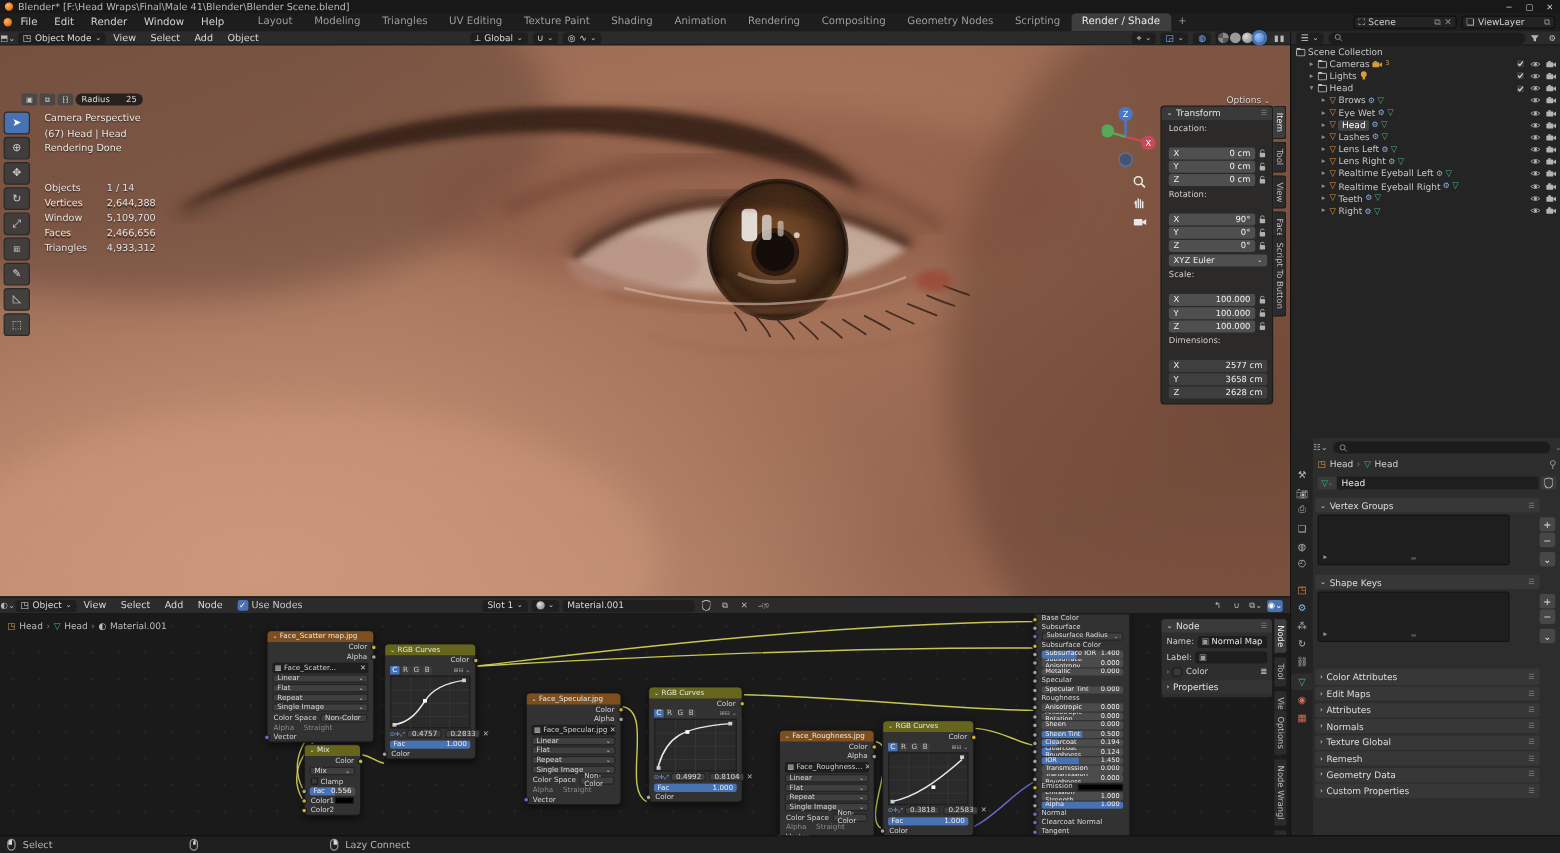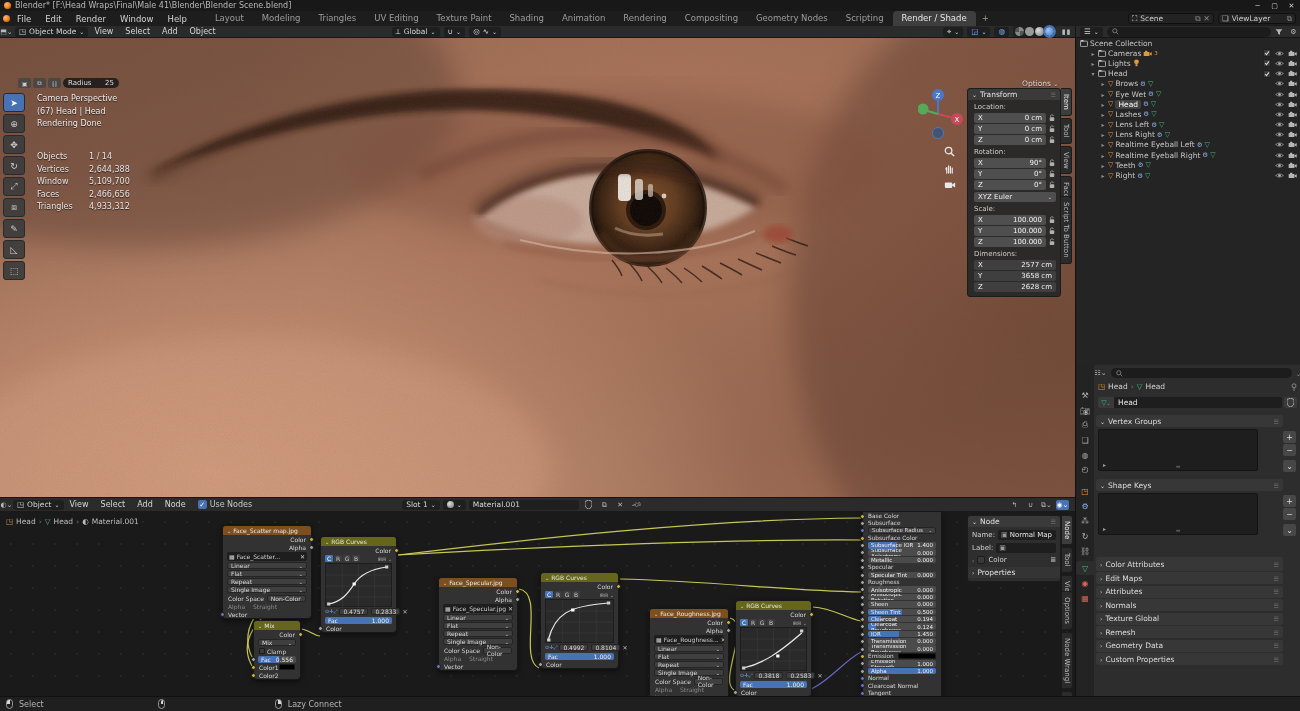--- a/index.html
+++ b/index.html
@@ -45,21 +45,21 @@
   #toolsettings{left:18px;top:40px;display:flex;gap:2px;align-items:center;}
   .fofbtn{width:13px;height:10px;background:rgba(70,70,70,.9);border-radius:2px;color:#ccc;font-size:6px;display:flex;align-items:center;justify-content:center;}
   #radius{width:56px;height:10px;background:rgba(25,25,25,.85);border-radius:5px;display:flex;align-items:center;justify-content:space-between;padding:0 5px;font-size:7px;color:#ddd;}
   #optionsbtn{left:1022px;top:41px;font-size:7.5px;color:#d8d8d8;text-shadow:0 1px 1px rgba(0,0,0,.6);}
   
   #gizmo{left:918px;top:48px;width:46px;height:56px;}
   #navicons{left:944px;top:108px;display:flex;flex-direction:column;gap:6px;color:#e8e8e8;}
   
   #npanel{left:967px;top:50px;width:94px;background:rgba(41,41,41,.96);border:1px solid #1c1c1c;border-radius:3px;padding-bottom:4px;}
   #npanel .phead{height:11px;background:#3a3a3a;border-radius:3px 3px 0 0;display:flex;align-items:center;font-size:7.5px;color:#e2e2e2;padding:0 4px;gap:3px;}
-  .sublabel{font-size:7px;color:#cdcdcd;padding:3px 0 1px 6px;}
+  .sublabel{font-size:7px;color:#cdcdcd;padding:3px 0 11px 6px;}
   .axisrow{display:flex;align-items:center;margin:1px 4px 0 6px;gap:3px;}
   .axisfield{flex:1;height:10px;background:#4f4f4f;border-radius:2px;display:flex;align-items:center;font-size:7px;color:#f2f2f2;padding:0 4px;justify-content:space-between;}
   .axisfield.dim{background:#3f3f3f;}
   .lock{width:7px;height:9px;color:#b5b5b5;}
   .selectw{height:10px;background:#4f4f4f;border-radius:2px;margin:2px 4px 0 6px;display:flex;align-items:center;justify-content:space-between;font-size:7px;color:#eee;padding:0 4px;}
   .vtabs{display:flex;flex-direction:column;gap:2px;}
   .vtab{writing-mode:vertical-rl;background:#2b2b2b;color:#bdbdbd;font-size:7px;padding:5px 1px;border-radius:0 3px 3px 0;border:1px solid #1c1c1c;border-left:none;}
   .vtab.active{background:#3d3d3d;color:#eee;}
   
   #outliner{left:1075px;top:38px;width:225px;height:327px;background:#242424;overflow:hidden;border-left:1px solid #111;}

